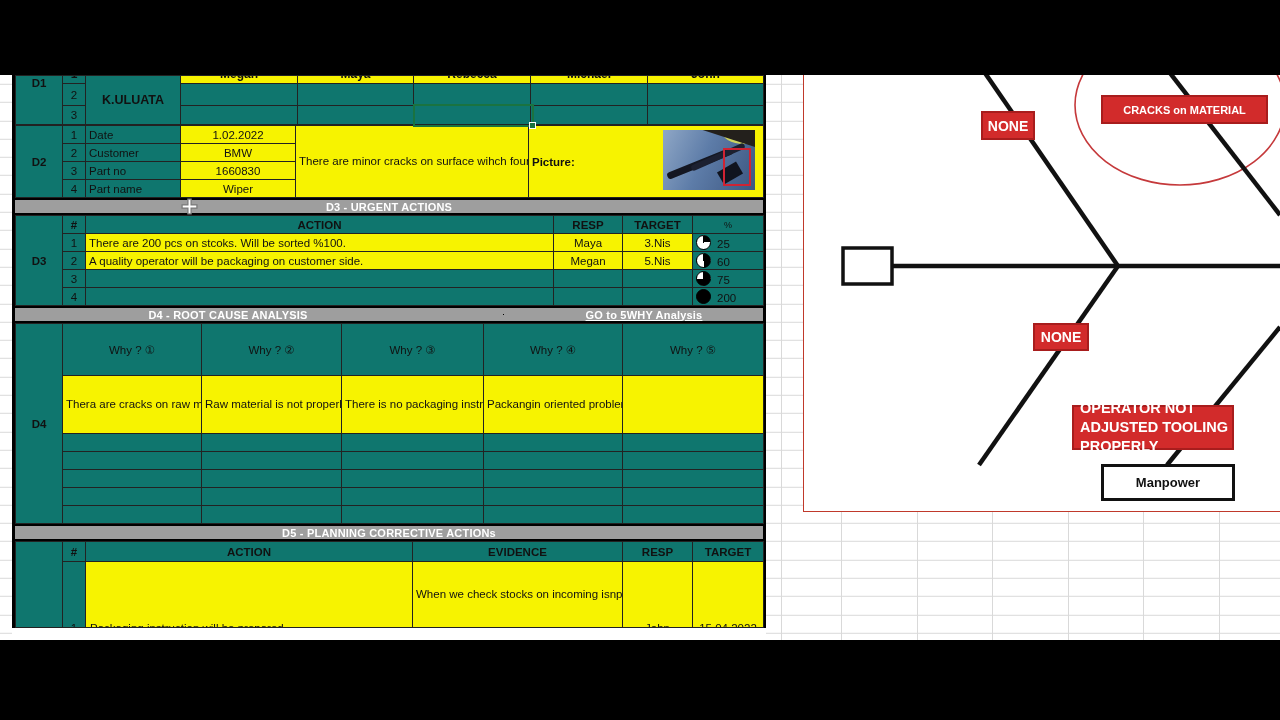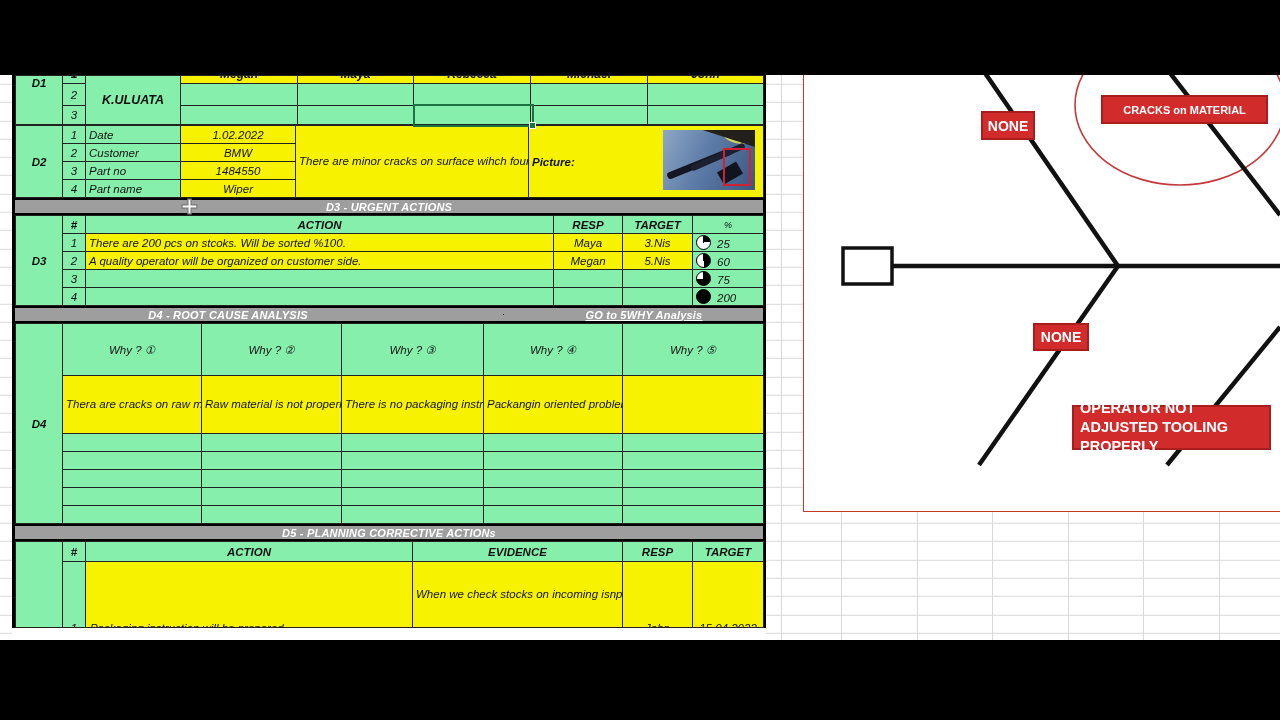--- a/index.html
+++ b/index.html
@@ -11,22 +11,22 @@
   .grid-left{position:absolute;left:0;top:0;width:12px;height:565px;
     background-image:repeating-linear-gradient(to bottom,#d9d9d9 0 1px,transparent 1px 18.3px);
     background-position:0 8.8px;}
   .grid-right{position:absolute;left:766px;top:0;width:514px;height:565px;
     background-image:
       repeating-linear-gradient(to right,#d9d9d9 0 1px,transparent 1px 75.6px),
       repeating-linear-gradient(to bottom,#d9d9d9 0 1px,transparent 1px 18.3px);
     background-position:75px 0,0 8.8px;}
 
   
-  .sheet{position:absolute;left:12px;top:0;width:748px;background:#86efac;
-         border-left:3px solid #000;border-right:3px solid #000;font-style:italic;}
+  .sheet{position:absolute;left:12px;top:0;width:748px;background:#0f766e;
+         border-left:3px solid #000;border-right:3px solid #000;}
   table.tbl{border-collapse:collapse;table-layout:fixed;width:748px;}
   table.tbl td{border:1.5px solid #222;font-size:11.5px;padding:0 3px;overflow:hidden;
                white-space:nowrap;vertical-align:middle;}
   td.center{text-align:center;}
   td.yellow{background:#f7f300;}
   td.lblcol{border-bottom:none;border-top:none;text-align:center;font-weight:bold;font-size:12px;}
   .band{height:17px;box-sizing:border-box;background:#9e9e9e;border-top:2px solid #000;border-bottom:2px solid #000;
         display:flex;align-items:center;justify-content:center;
         color:#fff;font-weight:bold;font-size:11px;letter-spacing:.2px;}
   .band-split{display:flex;padding:6px;gap:41px;}
@@ -175,21 +175,21 @@
           </td>
         </tr>
         <tr style="height:18px">
           <td class="center">2</td>
           <td>Customer</td>
           <td class="yellow center">BMW</td>
         </tr>
         <tr style="height:18px">
           <td class="center">3</td>
           <td>Part no</td>
-          <td class="yellow center">1484550</td>
+          <td class="yellow center">1660830</td>
         </tr>
         <tr style="height:18px">
           <td class="center">4</td>
           <td>Part name</td>
           <td class="yellow center">Wiper</td>
         </tr>
       </tbody>
         </table>
 
       <div class="band">D3 - URGENT ACTIONS</div>
@@ -214,21 +214,21 @@
         </tr>
         <tr style="height:18px">
           <td class="center">1</td>
           <td class="yellow">There are 200 pcs on stcoks. Will be sorted %100.</td>
           <td class="yellow center">Maya</td>
           <td class="yellow center">3.Nis</td>
           <td class="pctcell"><span class="pie pie25"></span><span>25</span></td>
         </tr>
         <tr style="height:18px">
           <td class="center">2</td>
-          <td class="yellow">A quality operator will be organized on customer side.</td>
+          <td class="yellow">A quality operator will be packaging on customer side.</td>
           <td class="yellow center">Megan</td>
           <td class="yellow center">5.Nis</td>
           <td class="pctcell"><span class="pie pie50"></span><span>60</span></td>
         </tr>
         <tr style="height:18px">
           <td class="center">3</td>
           <td></td>
           <td class="center"></td>
           <td class="center"></td>
           <td class="pctcell"><span class="pie pie75"></span><span>75</span></td>
@@ -365,16 +365,17 @@
       <line x1="892" y1="191" x2="1280" y2="191" stroke="#111" stroke-width="4.5"></line>
       <line x1="985" y1="-2" x2="1118" y2="191" stroke="#111" stroke-width="4.5"></line>
       <line x1="1118" y1="191" x2="979" y2="390" stroke="#111" stroke-width="4.5"></line>
       <line x1="1170" y1="-2" x2="1280" y2="140" stroke="#111" stroke-width="4.5"></line>
       <line x1="1167" y1="390" x2="1280" y2="252" stroke="#111" stroke-width="4.5"></line>
     </svg>
 
     <div class="redlab" style="left:981px;top:36px;width:54px;height:29px;font-size:14px">NONE</div>
     <div class="redlab" style="left:1101px;top:20px;width:167px;height:29px;font-size:11px">CRACKS on MATERIAL</div>
     <div class="redlab" style="left:1033px;top:248px;width:56px;height:28px;font-size:14px">NONE</div>
-    <div class="redlab" style="left:1072px;top:330px;width:199px;height:45px;font-size:14.5px;justify-content:flex-start;padding-left:6px;line-height:1.3">OPERATOR NOT ADJUSTED TOOLING PROPERLY</div>
+    <div class="redlab" style="left:1072px;top:330px;width:162px;height:45px;font-size:14.5px;justify-content:flex-start;padding-left:6px;line-height:1.3">OPERATOR NOT ADJUSTED TOOLING PROPERLY</div>
+    <div class="catbox" style="left:1101px;top:389px;width:134px;height:37px">Manpower</div>
 
   </div>
 </div>
 
 </body></html>

